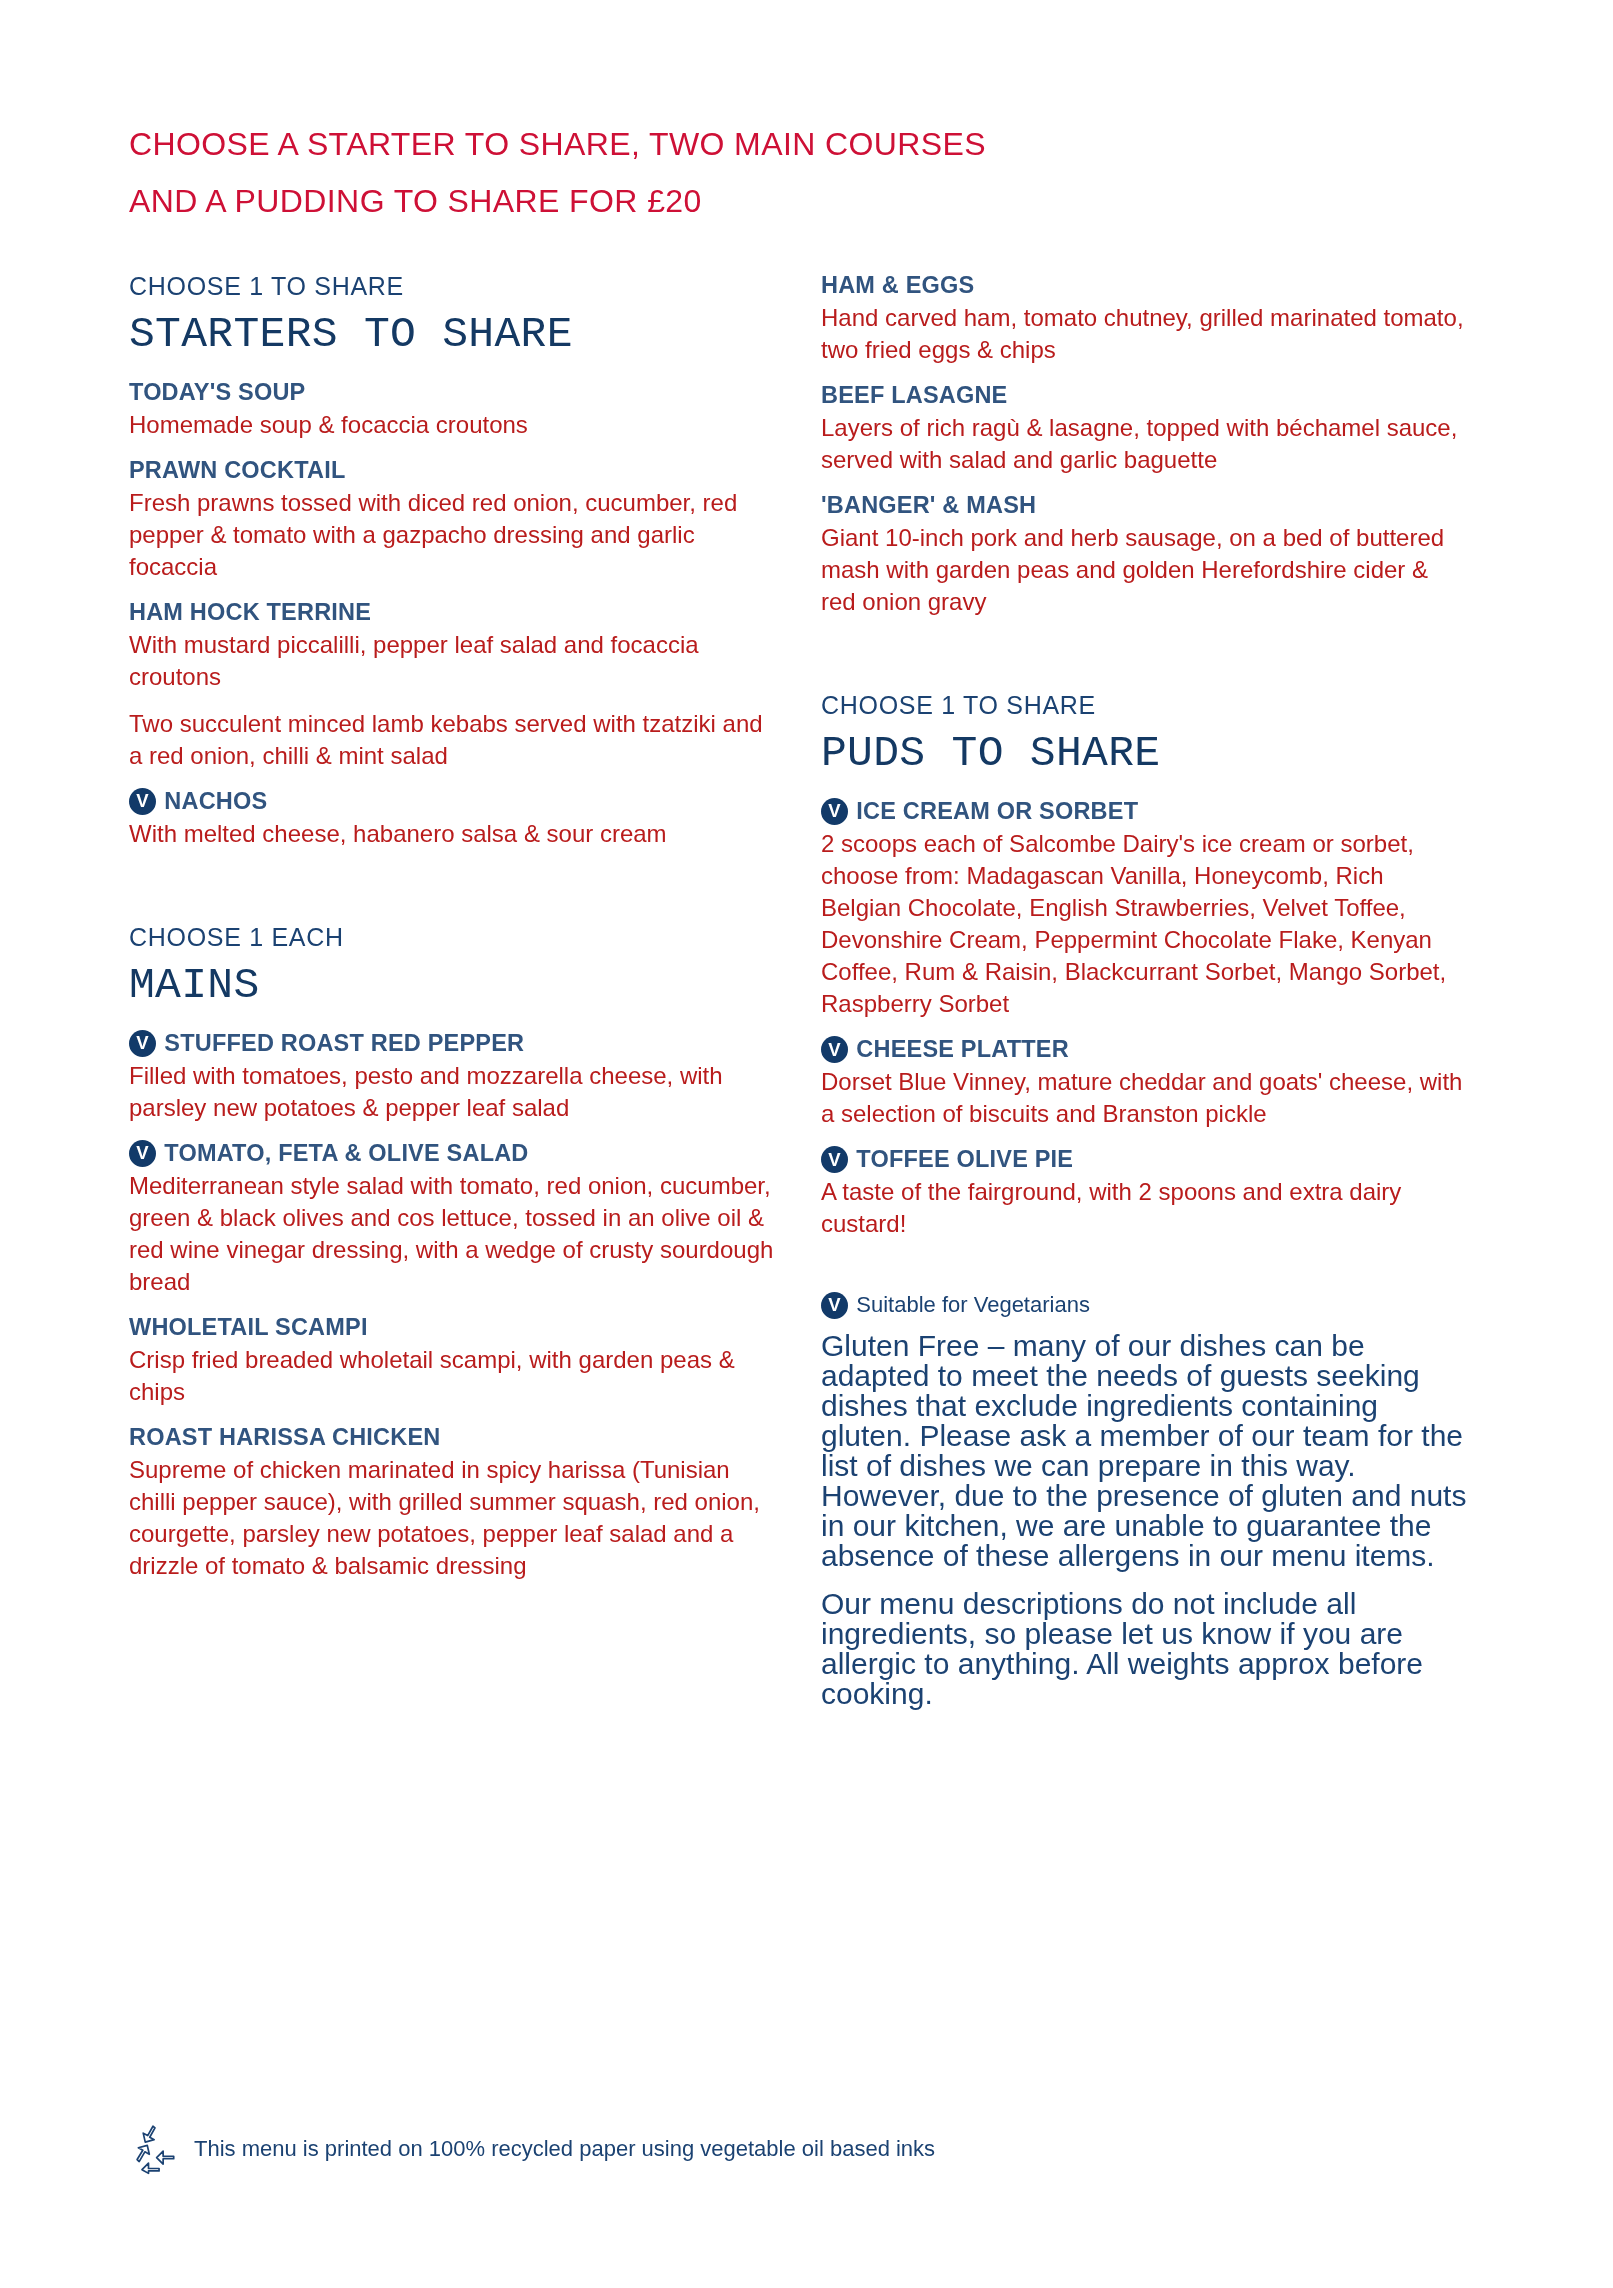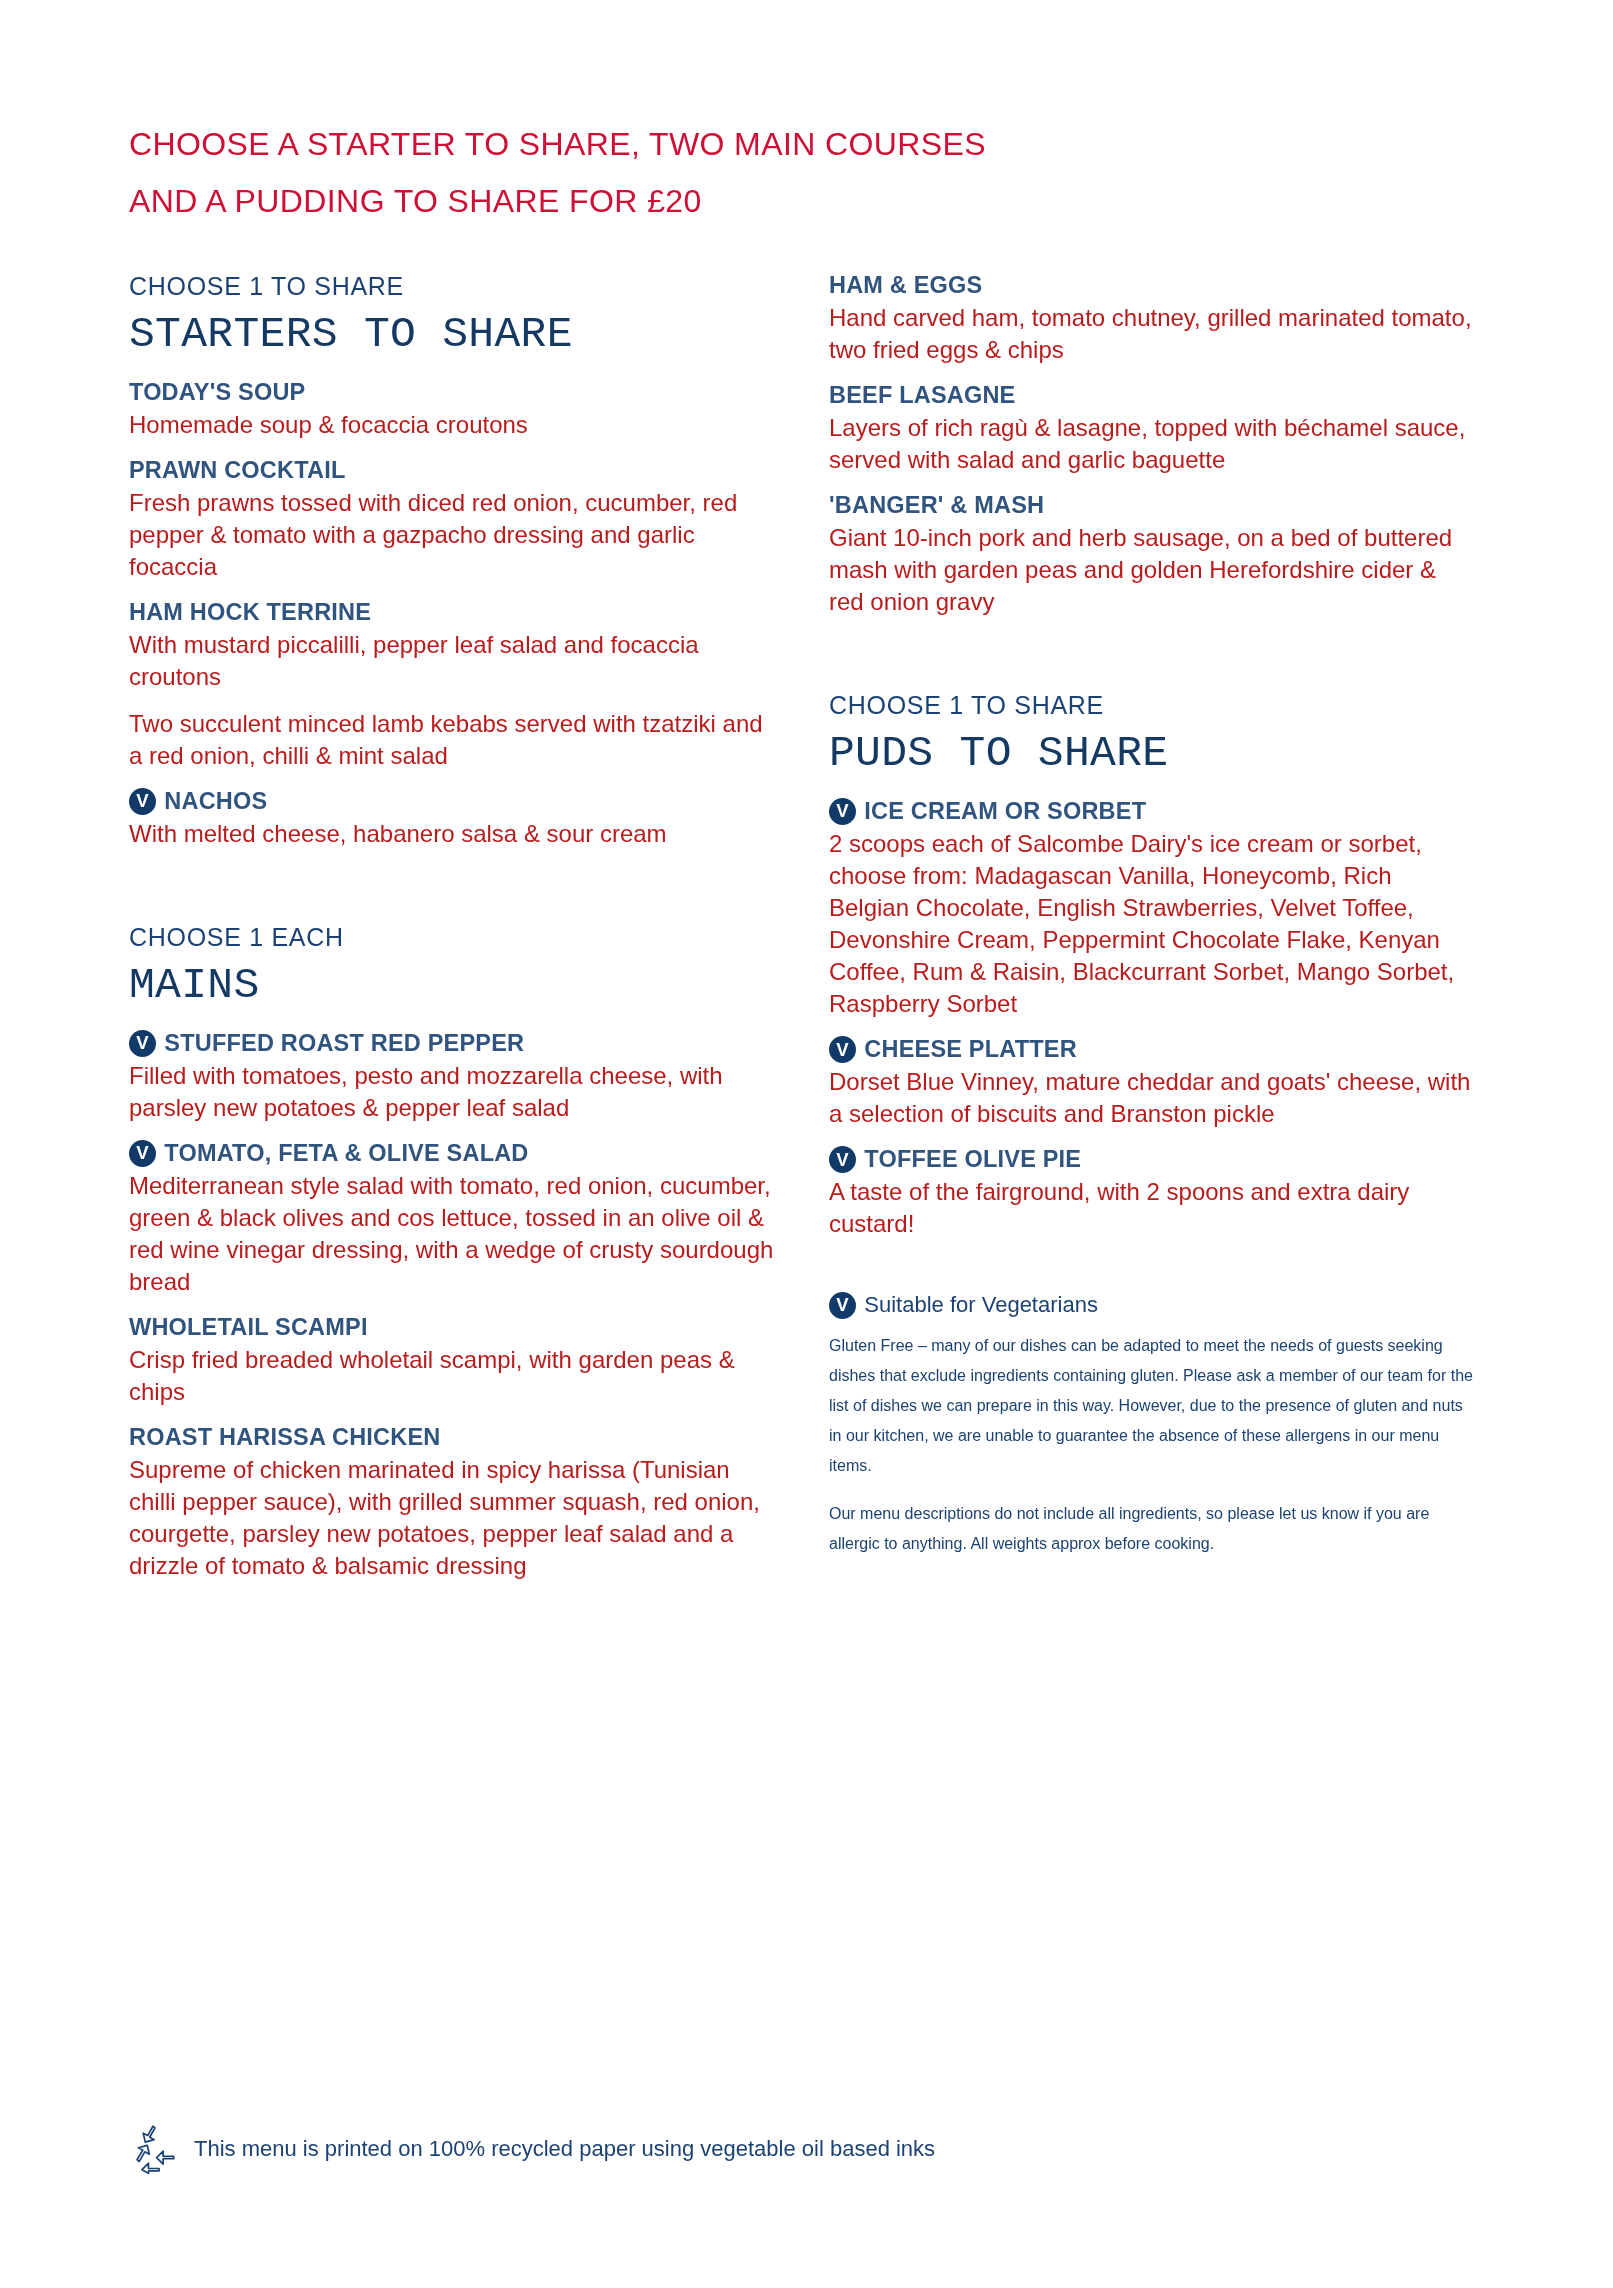--- a/index.html
+++ b/index.html
@@ -34,21 +34,21 @@
     font-size: 32px;
     line-height: 57px;
     letter-spacing: 0.4px;
     font-weight: 400;
     white-space: nowrap;
   }
 
   
   .columns {
     display: flex;
-    gap: 8px;
+    gap: 0px;
     margin-top: 41px;
   }
   .col {
     width: 646px;
   }
   .col.right {
     margin-left: 46px;
   }
 
   .eyebrow {
@@ -119,21 +119,21 @@
   }
   .note-veg {
     display: flex;
     align-items: center;
     font-size: 22px;
     line-height: 29.5px;
     color: #1b4272;
     margin-bottom: 11px;
   }
   .note-p {
-    font-size: 16px;
+    font-size: 30px;
     line-height: 30px;
     color: #1b4272;
     margin: 0 0 18.5px 0;
     font-weight: 400;
   }
 
   
   .footer {
     position: absolute;
     left: 129px;

